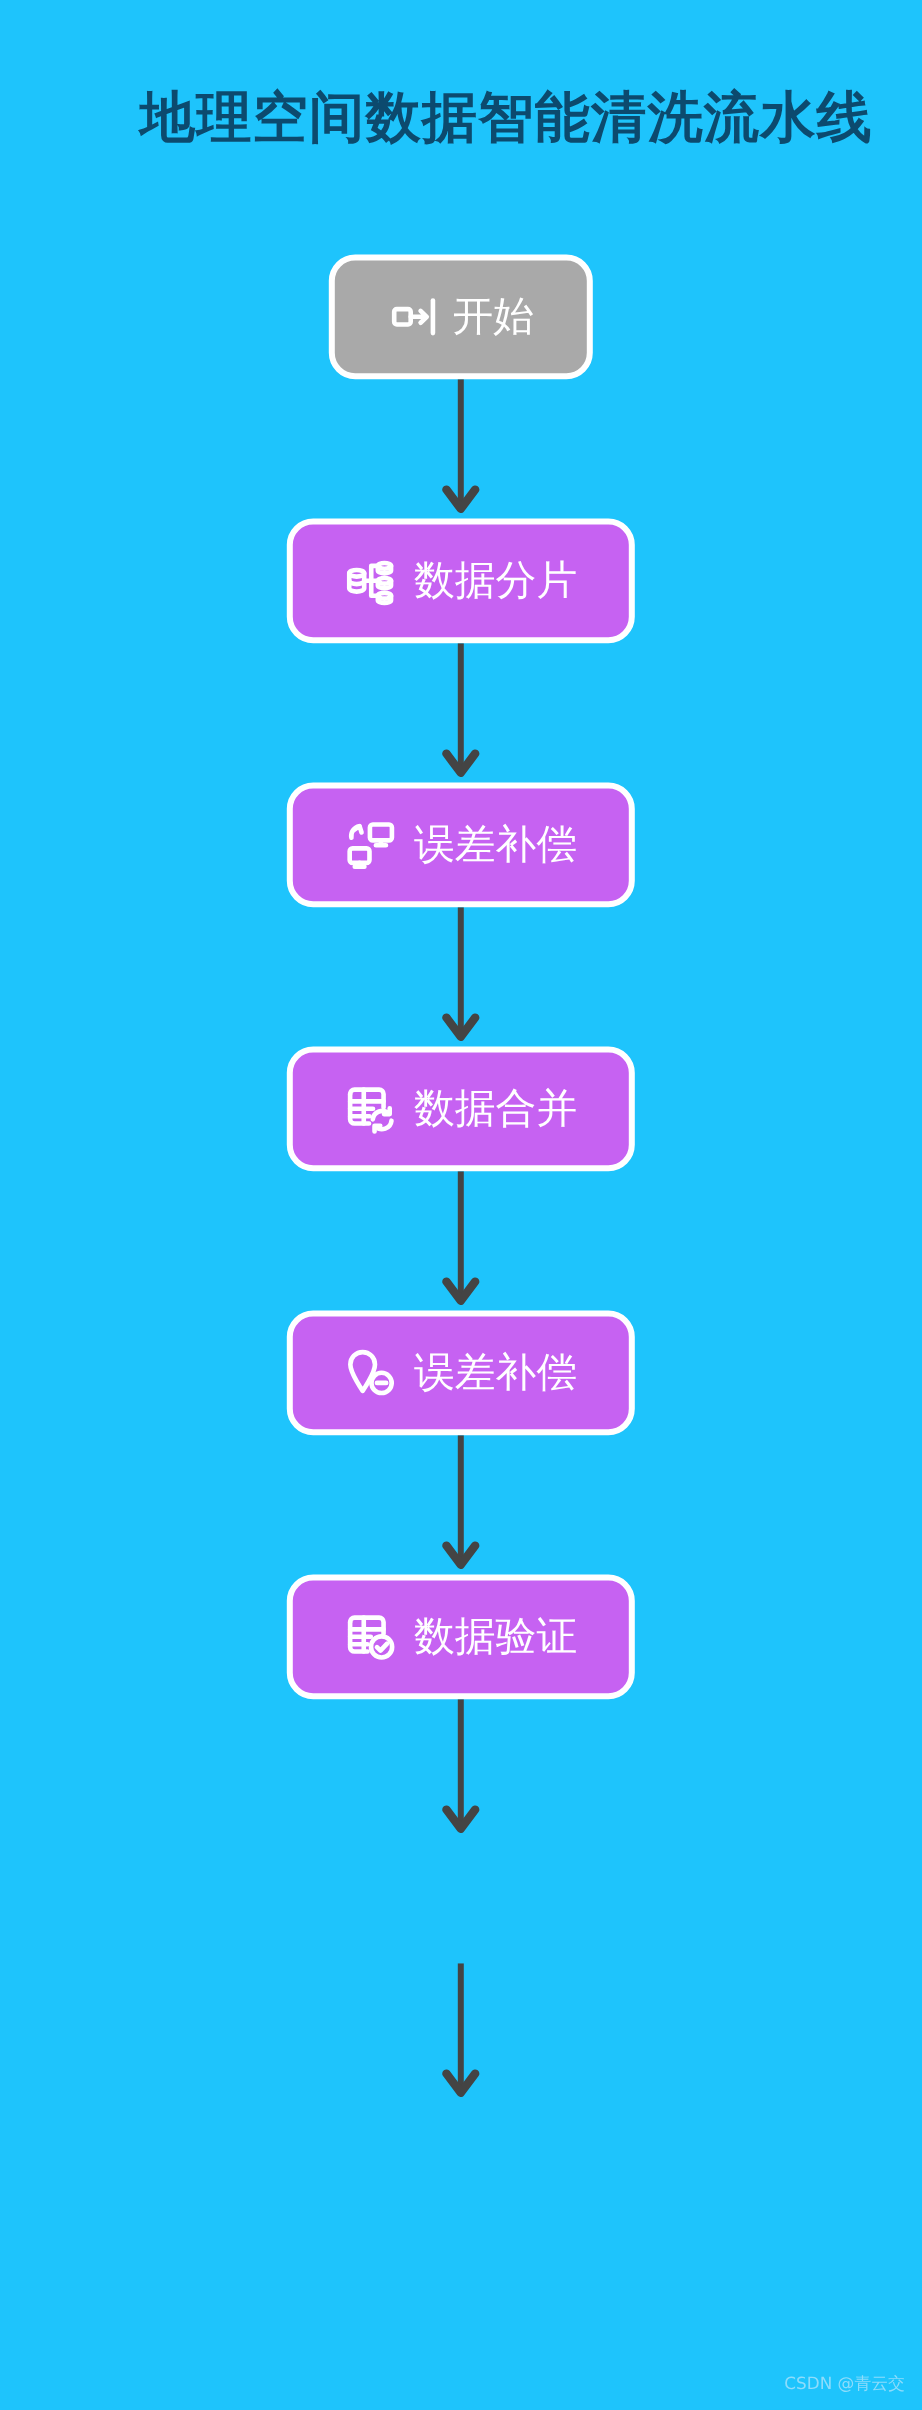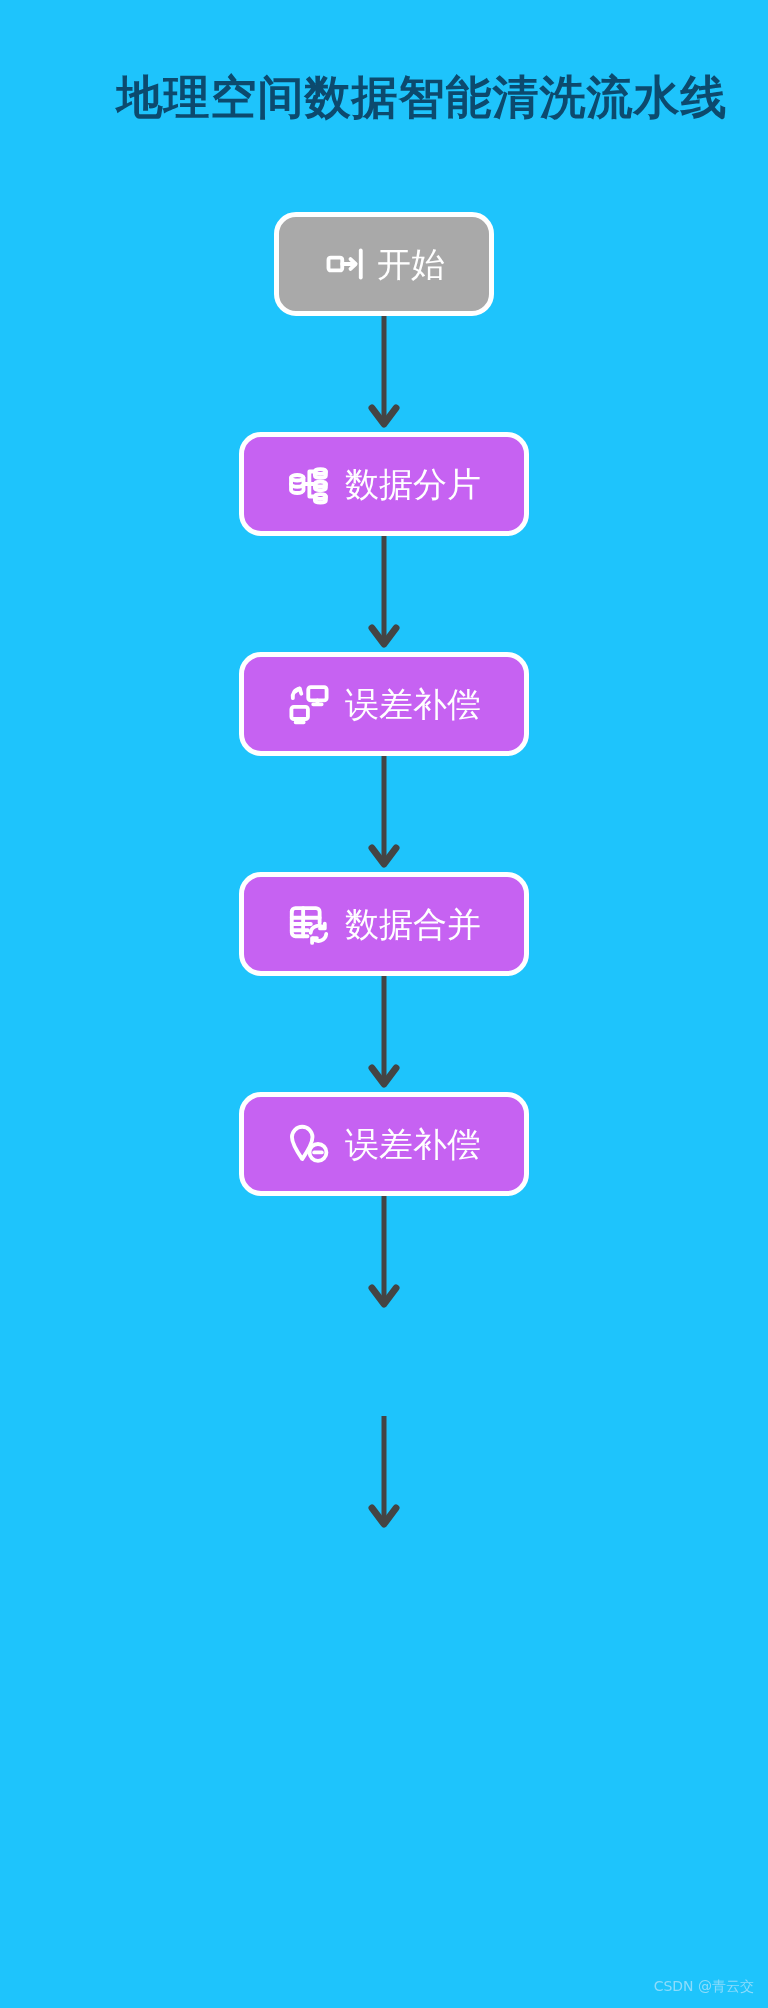--- a/index.html
+++ b/index.html
@@ -222,20 +222,41 @@
         <span class="node-label">误差补偿</span>
       </div>
       <div class="connector">
         <svg width="40" height="116" viewBox="0 0 40 116">
           <path d="M20 0 V104" stroke="#444444" stroke-width="5" fill="none"></path>
           <path d="M8 92 L20 108 L32 92" stroke="#444444" stroke-width="7" fill="none" stroke-linecap="round" stroke-linejoin="round"></path>
         </svg>
       </div>
     </div>
     <div class="flow-step">
+      <div class="node process purple">
+        <span class="node-icon">
+          <svg viewBox="0 0 24 24">
+            <path d="M2.6 5.3c0-1.1.9-2 2-2h11.2c1.1 0 2 .9 2 2v5.3" stroke="#ffffff" stroke-width="2.1" fill="none" stroke-linecap="round" stroke-linejoin="round"></path>
+            <path d="M2.6 5.3v11.4c0 1.1.9 2 2 2h5.9" stroke="#ffffff" stroke-width="2.1" fill="none" stroke-linecap="round" stroke-linejoin="round"></path>
+            <path d="M2.6 8.6h15.2M2.6 12h9.4M2.6 15.4h7.9" stroke="#ffffff" stroke-width="2.1" fill="none" stroke-linecap="round" stroke-linejoin="round"></path>
+            <path d="M8.8 3.3v15.4" stroke="#ffffff" stroke-width="2.1" fill="none" stroke-linecap="round" stroke-linejoin="round"></path>
+            <circle cx="16.9" cy="16.6" r="4.8" stroke="#ffffff" stroke-width="2.1" fill="none" stroke-linecap="round" stroke-linejoin="round"></circle>
+            <path d="M14.8 16.7l1.6 1.6 3-3.2" stroke="#ffffff" stroke-width="2.1" fill="none" stroke-linecap="round" stroke-linejoin="round"></path>
+          </svg>
+        </span>
+        <span class="node-label">数据验证</span>
+      </div>
+      <div class="connector">
+        <svg width="40" height="116" viewBox="0 0 40 116">
+          <path d="M20 0 V104" stroke="#444444" stroke-width="5" fill="none"></path>
+          <path d="M8 92 L20 108 L32 92" stroke="#444444" stroke-width="7" fill="none" stroke-linecap="round" stroke-linejoin="round"></path>
+        </svg>
+      </div>
+    </div>
+    <div class="flow-step">
       <div class="connector">
         <svg width="40" height="116" viewBox="0 0 40 116">
           <path d="M20 0 V104" stroke="#444444" stroke-width="5" fill="none"></path>
           <path d="M8 92 L20 108 L32 92" stroke="#444444" stroke-width="7" fill="none" stroke-linecap="round" stroke-linejoin="round"></path>
         </svg>
       </div>
     </div>
   </div>
 
 <div id="watermark">CSDN @青云交</div>

